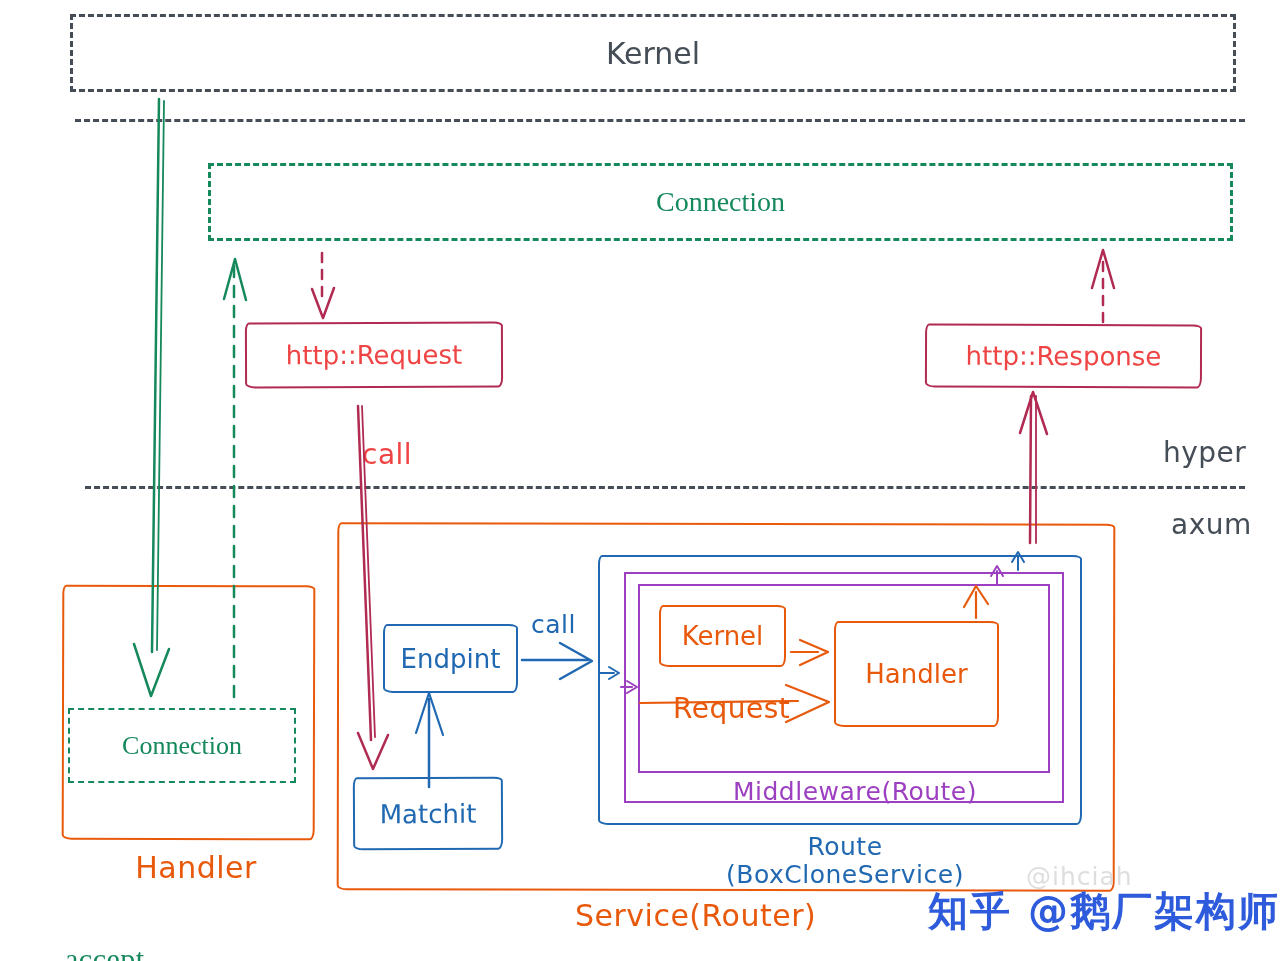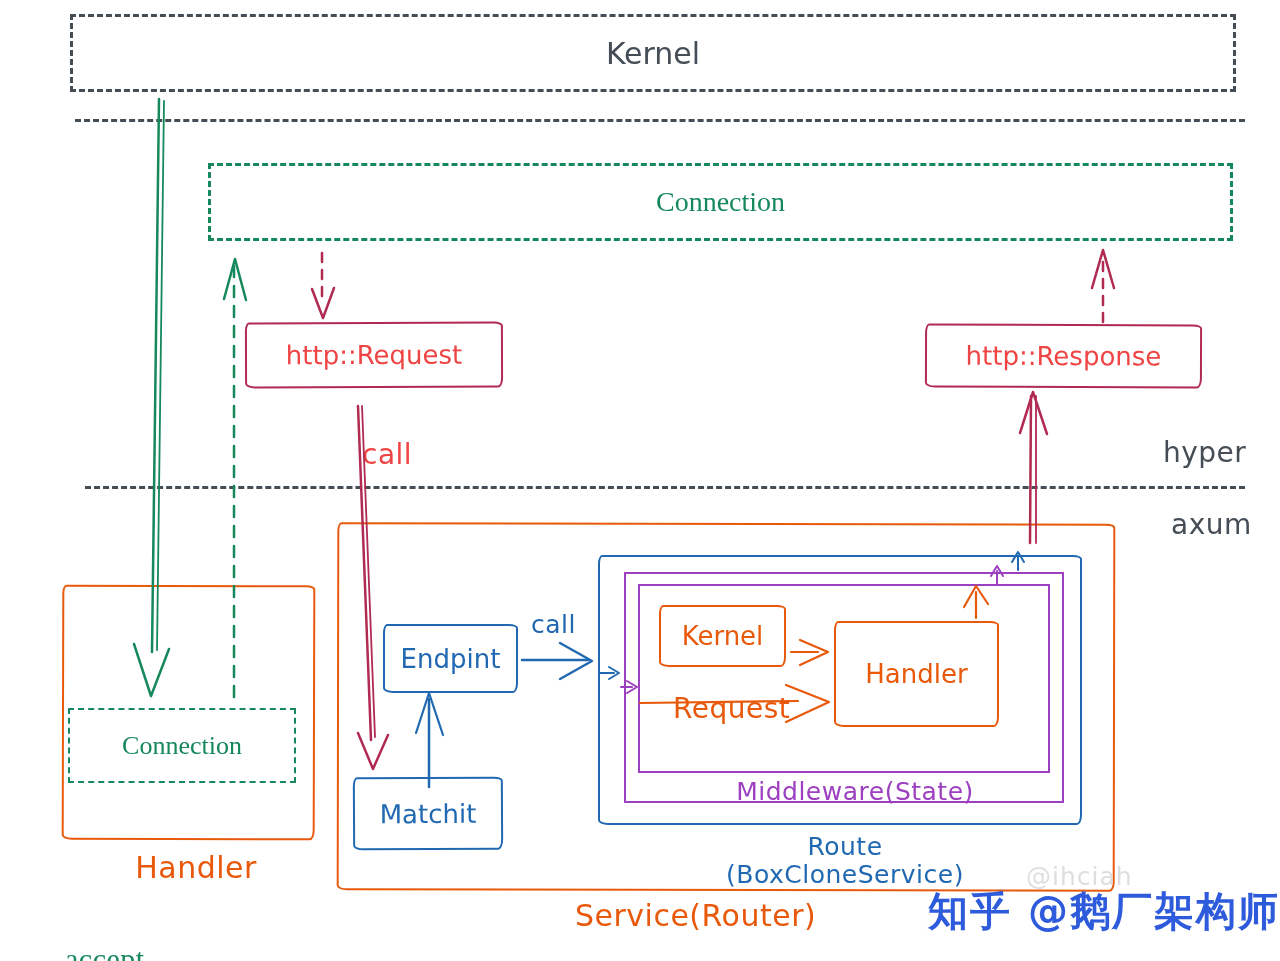--- a/index.html
+++ b/index.html
@@ -104,21 +104,21 @@
   </div>
 
   <div class="box route-box hand"></div>
   <div class="t lbl-route blue">
     <div>Route</div>
     <div>(BoxCloneService)</div>
   </div>
 
   <div class="box mw-outer-box"></div>
   <div class="box mw-inner-box"></div>
-  <span class="t lbl-mw purple">Middleware(State)</span>
+  <span class="t lbl-mw purple">Middleware(Route)</span>
 
   <div class="box state-box hand">
     <span class="lbl-node orange">Kernel</span>
   </div>
   <div class="box handler-box hand">
     <span class="lbl-node orange">Handler</span>
   </div>
   <span class="t lbl-request orange">Request</span>
 
   <svg class="arrows" width="1280" height="961" viewBox="0 0 1280 961">

